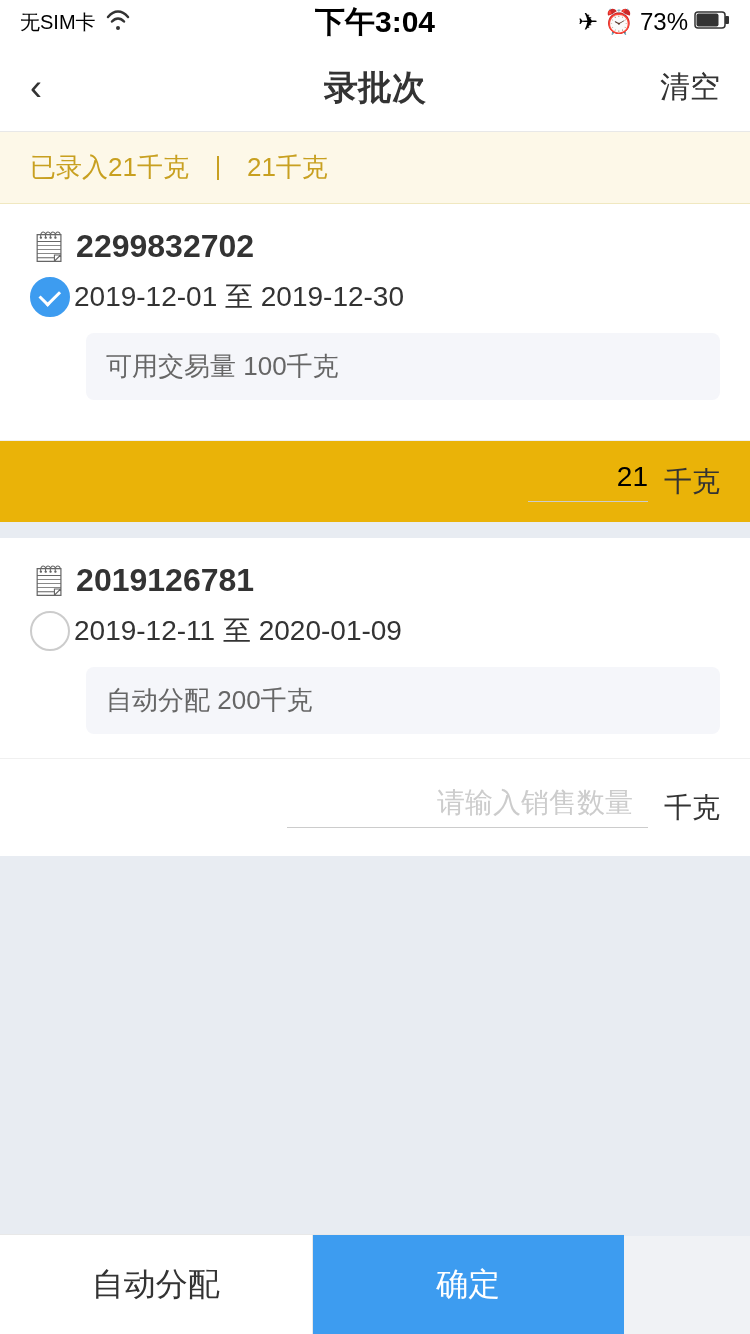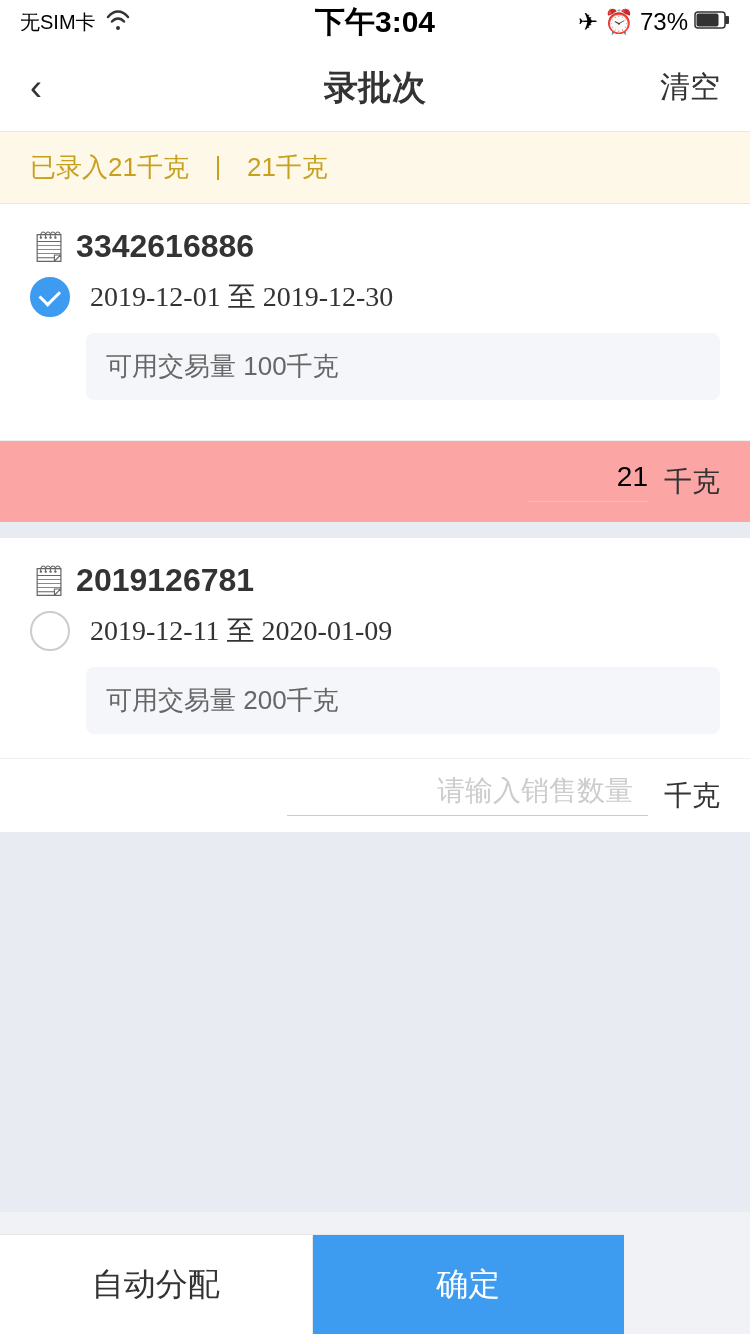--- a/index.html
+++ b/index.html
@@ -117,23 +117,22 @@
       color: #666;
     }
     .batch-id-text {
       font-size: 32px;
       font-weight: 600;
       color: #333;
     }
     .date-row {
       display: flex;
       align-items: center;
-      gap: 20px;
+      gap: 4px;
       margin-bottom: 16px;
-      font-family: Liberation Serif, serif;
     }
     .radio-circle {
       width: 40px;
       height: 40px;
       border-radius: 50%;
       border: 2px solid #ccc;
       background: #fff;
       flex-shrink: 0;
       display: flex;
       align-items: center;
@@ -160,21 +159,21 @@
       margin: 0 0 24px 56px;
       background: #f5f6fa;
       border-radius: 8px;
       padding: 16px 20px;
       font-size: 26px;
       color: #666;
     }
 
     
     .amount-row {
-      background: #fca5a5;
+      background: #eab308;
       display: flex;
       align-items: center;
       justify-content: flex-end;
       padding: 20px 30px;
       gap: 16px;
       border-top: 1px solid #f0f0f0;
       margin-top: 40px;
     }
     .amount-unit {
       font-size: 28px;
@@ -192,21 +191,21 @@
       height: 16px;
       background: #e8ecf2;
     }
 
     
     .input-row {
       background: #fff;
       display: flex;
       align-items: center;
       justify-content: flex-end;
-      padding: 16px 30px;
+      padding: 28px 30px;
       gap: 16px;
       border-top: 1px solid #f0f0f0;
     }
     .qty-input {
       border: none;
       outline: none;
       font-size: 28px;
       color: #ccc;
       text-align: right;
       min-width: 200px;
@@ -299,21 +298,21 @@
 <div class="summary-bar">
   <span class="summary-text">已录入21千克</span>
   <div class="summary-divider"></div>
   <span class="summary-kg">21千克</span>
 </div>
 
 <div class="card">
   <div class="batch-item">
     <div class="batch-id-row">
       <span class="batch-id-icon">🗒</span>
-      <span class="batch-id-text">3342616886</span>
+      <span class="batch-id-text">2299832702</span>
     </div>
     <div class="date-row">
       <div class="radio-circle checked"></div>
       <span class="date-text">2019-12-01 至 2019-12-30</span>
     </div>
     <div class="available-qty-box">可用交易量 100千克</div>
   </div>
   <div class="amount-row">
     <div class="amount-underline">
       <span>21</span>
@@ -327,21 +326,21 @@
 <div class="card">
   <div class="batch-item">
     <div class="batch-id-row">
       <span class="batch-id-icon">🗒</span>
       <span class="batch-id-text">2019126781</span>
     </div>
     <div class="date-row">
       <div class="radio-circle"></div>
       <span class="date-text">2019-12-11 至 2020-01-09</span>
     </div>
-    <div class="available-qty-box">可用交易量 200千克</div>
+    <div class="available-qty-box">自动分配 200千克</div>
   </div>
   <div class="input-row">
     <input class="qty-input" type="number" placeholder="请输入销售数量" style="">
     <span class="input-unit">千克</span>
   </div>
 </div>
 
 <div class="empty-area"></div>
 
 <div class="footer">

